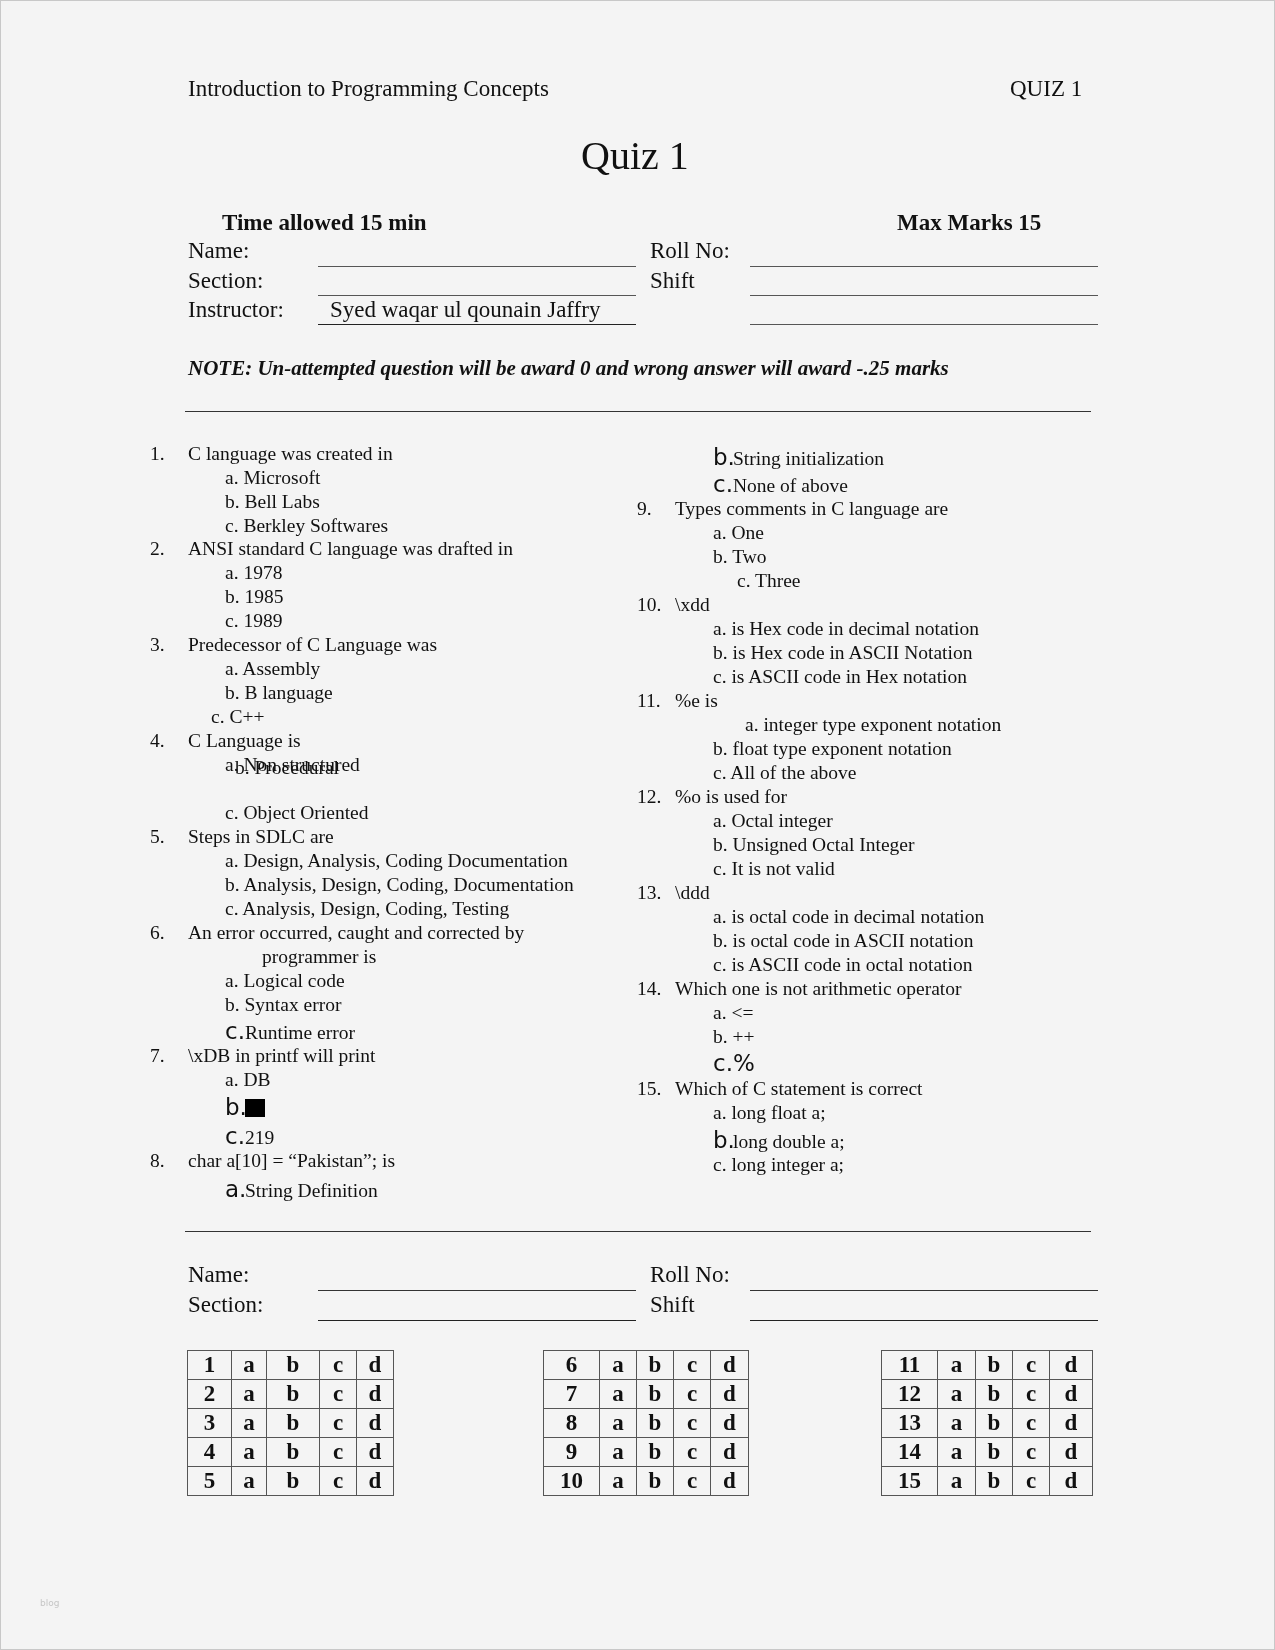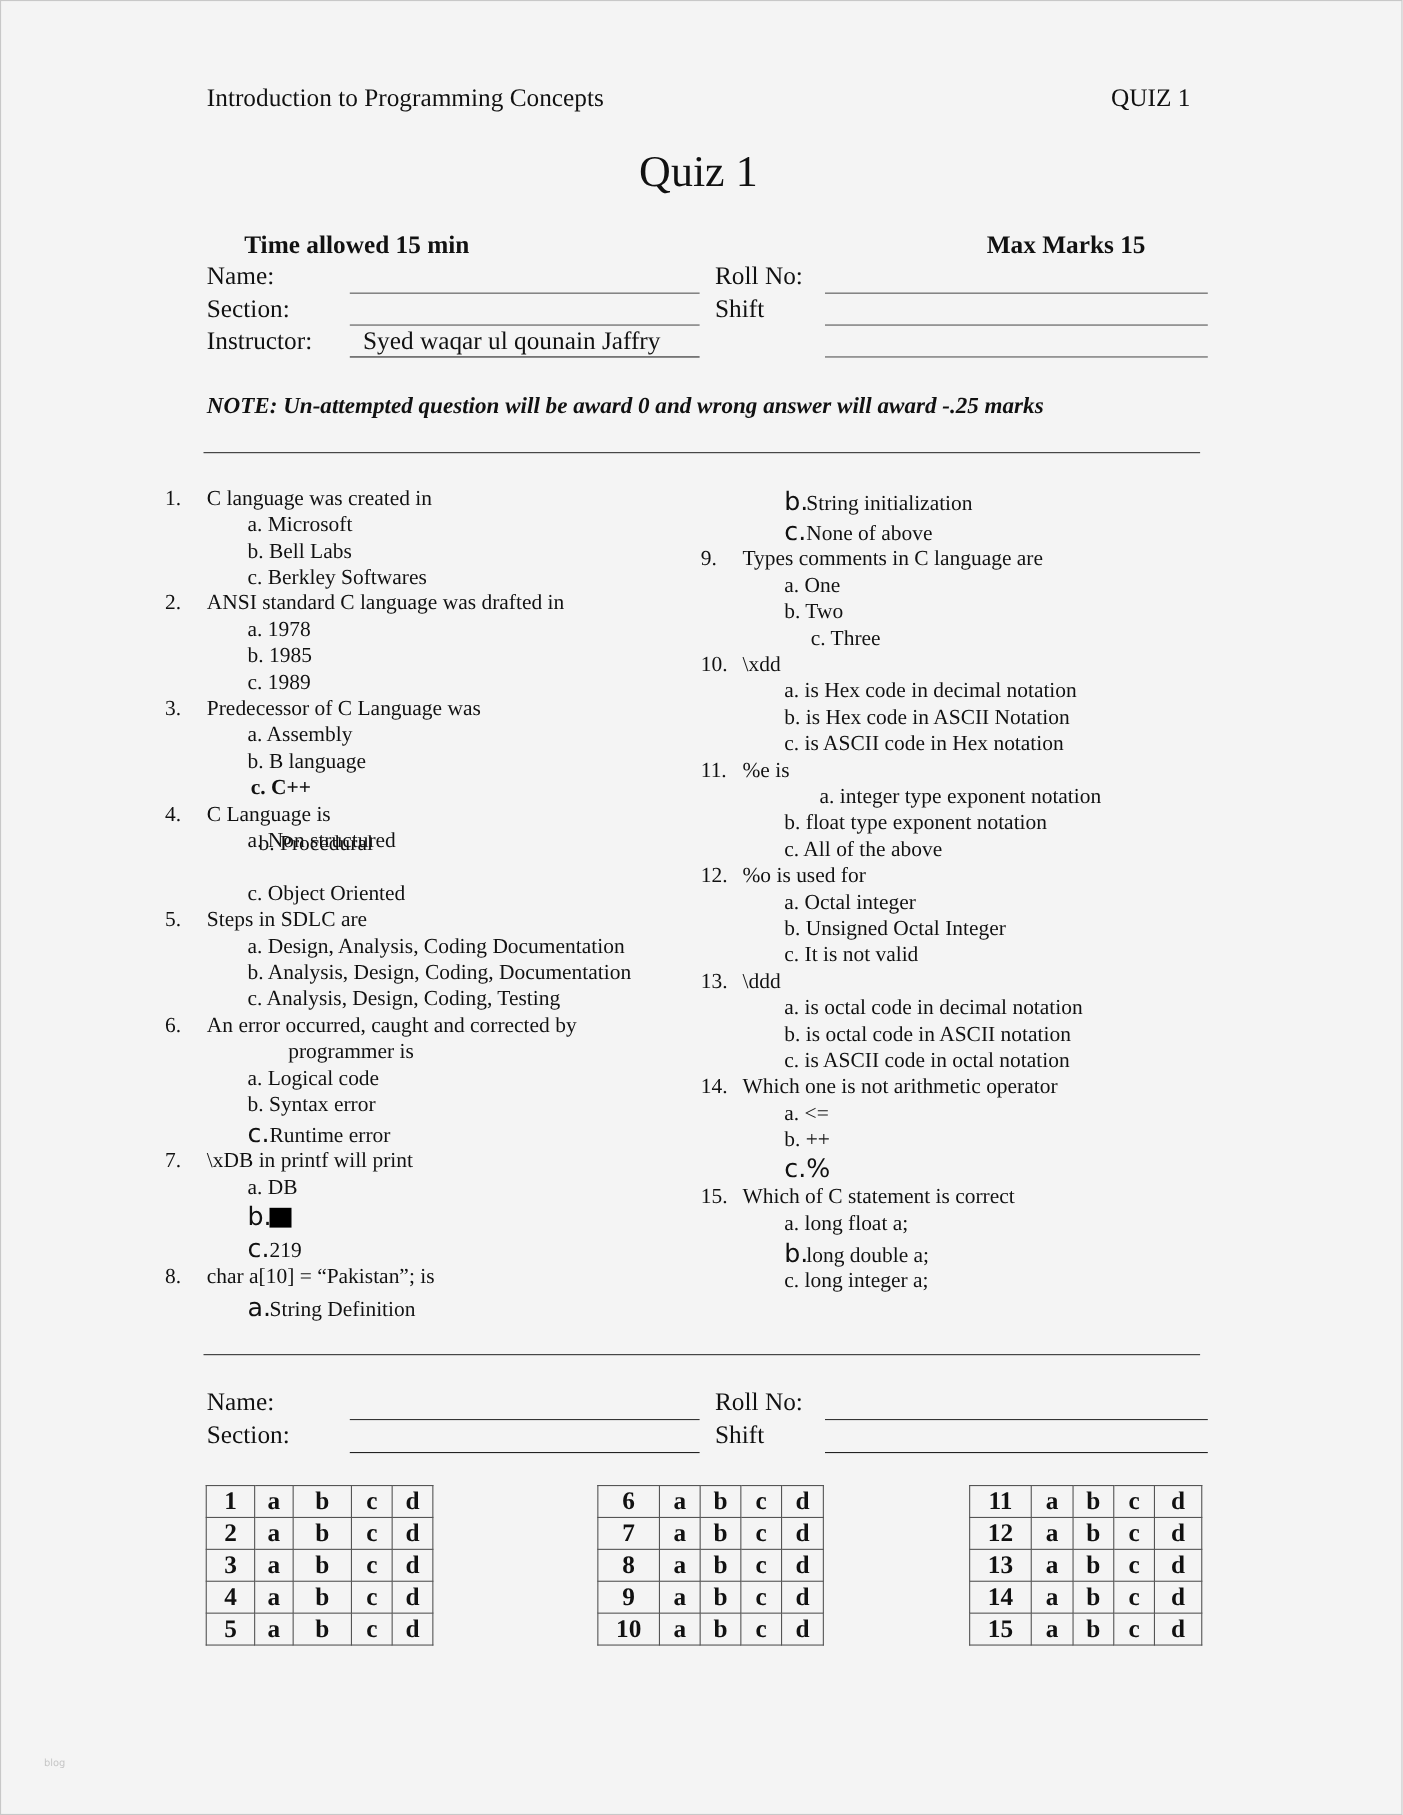--- a/index.html
+++ b/index.html
@@ -87,21 +87,21 @@
   <div class="opt" style="left:225px; top:609px;">c. 1989</div>
 </div>
 
 <div>
   <div class="q" style="left:150px; top:633px;">
       <span class="num">3.</span>
       <span class="txt">Predecessor of C Language was</span>
     </div>
   <div class="opt" style="left:225px; top:657px;">a. Assembly</div>
   <div class="opt" style="left:225px; top:681px;">b. B language</div>
-  <div class="opt" style="left:228px; top:705px;font-weight:bold;">c. C++</div>
+  <div class="opt" style="left:211px; top:705px;">c. C++</div>
 </div>
 
 <div>
   <div class="q" style="left:150px; top:729px;">
       <span class="num">4.</span>
       <span class="txt">C Language is</span>
     </div>
   <div class="opt" style="left:225px; top:753px;">a. Non structured</div>
   <div class="opt" style="left:225px; top:756px;margin-left:10px;">b. Procedural</div>
   <div class="opt" style="left:225px; top:801px;">c. Object Oriented</div>

